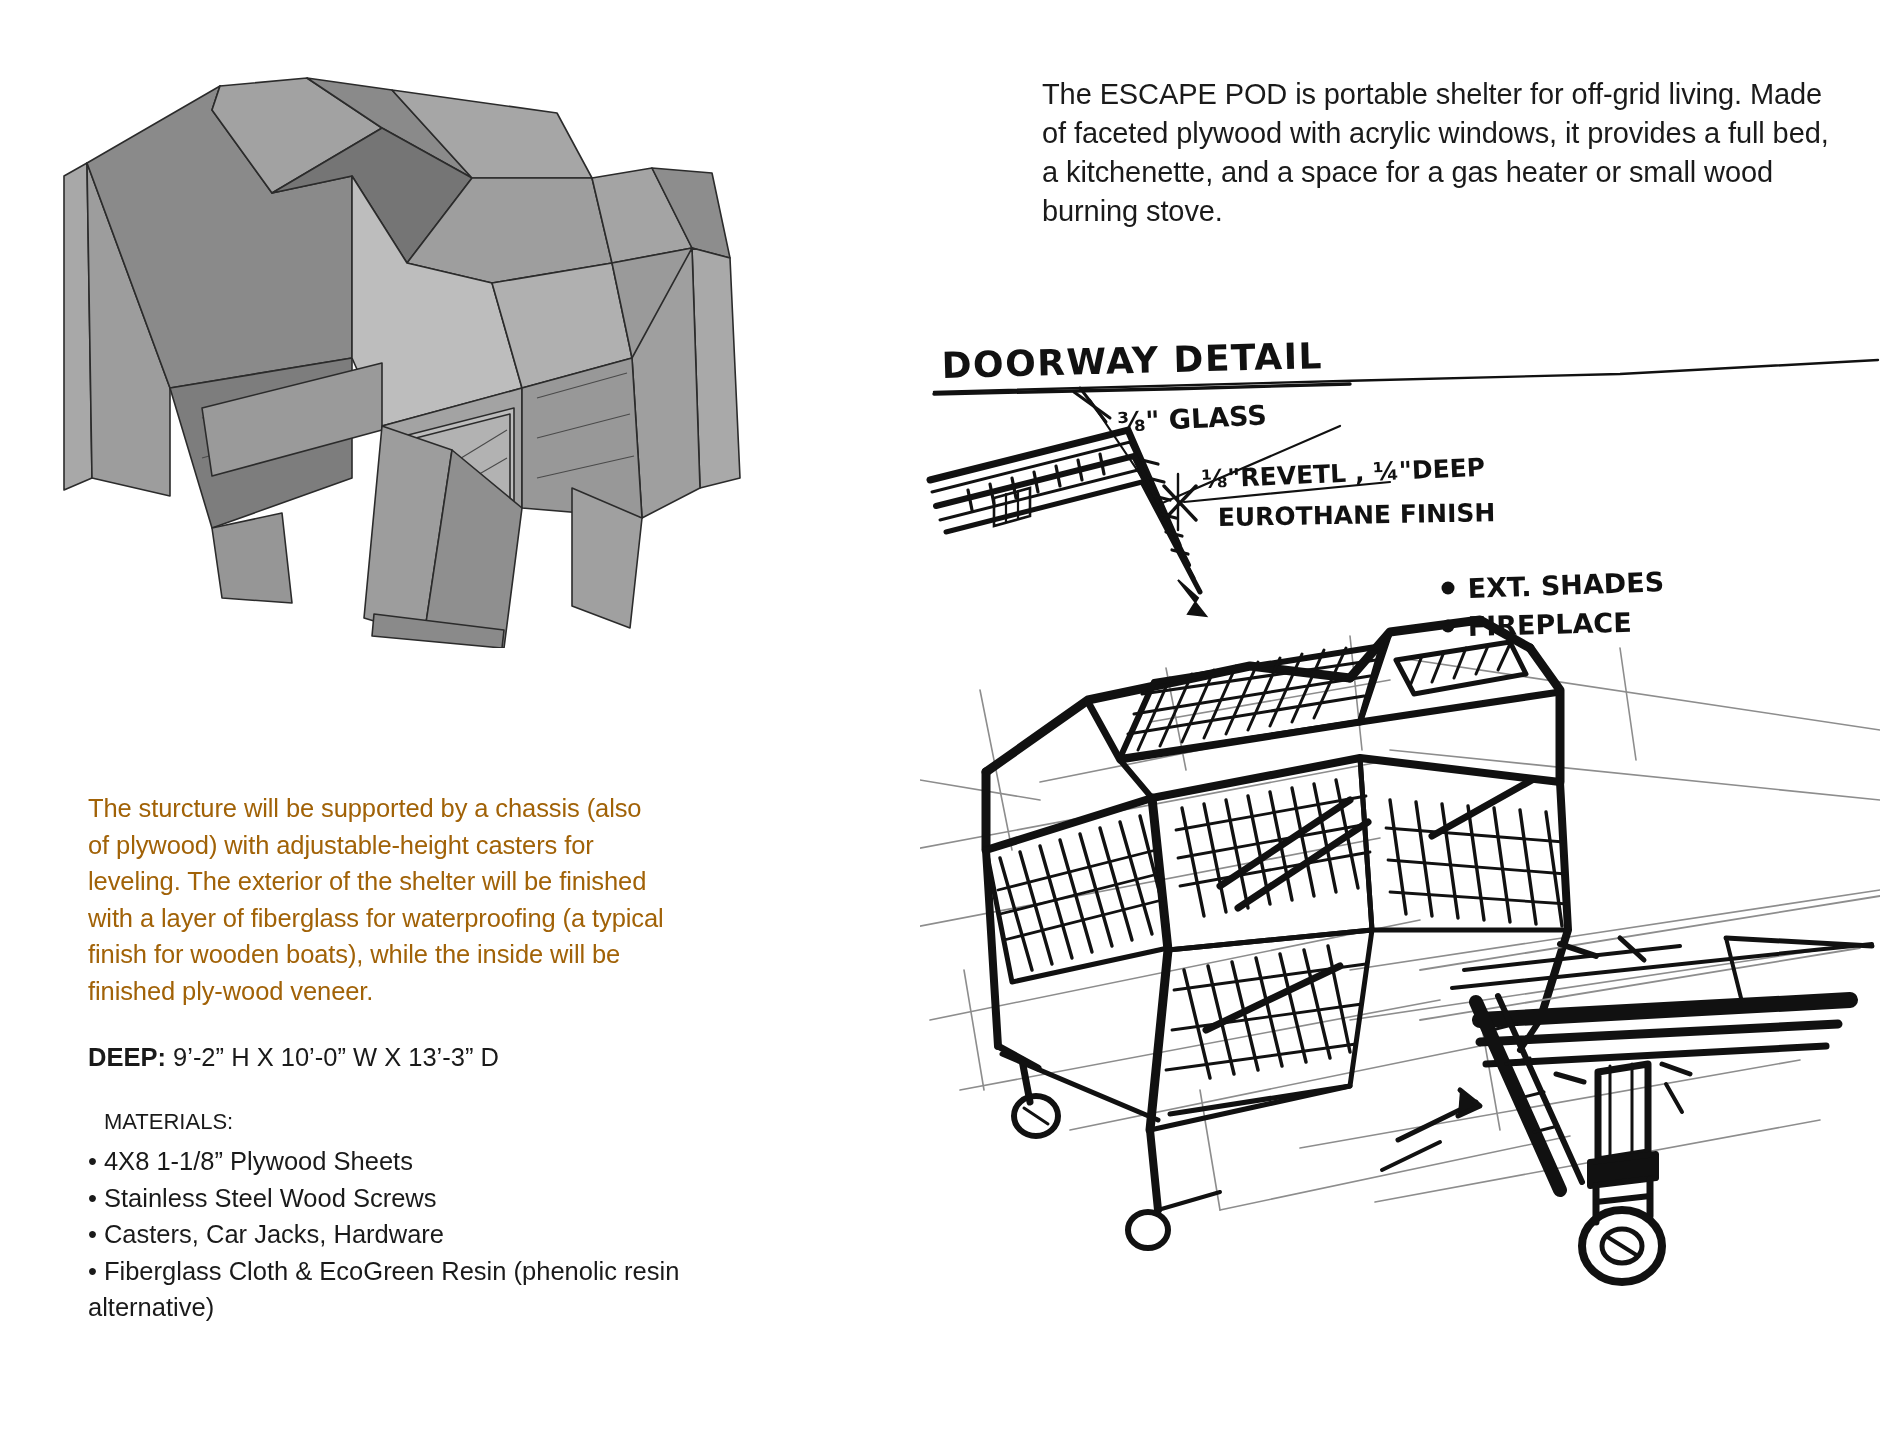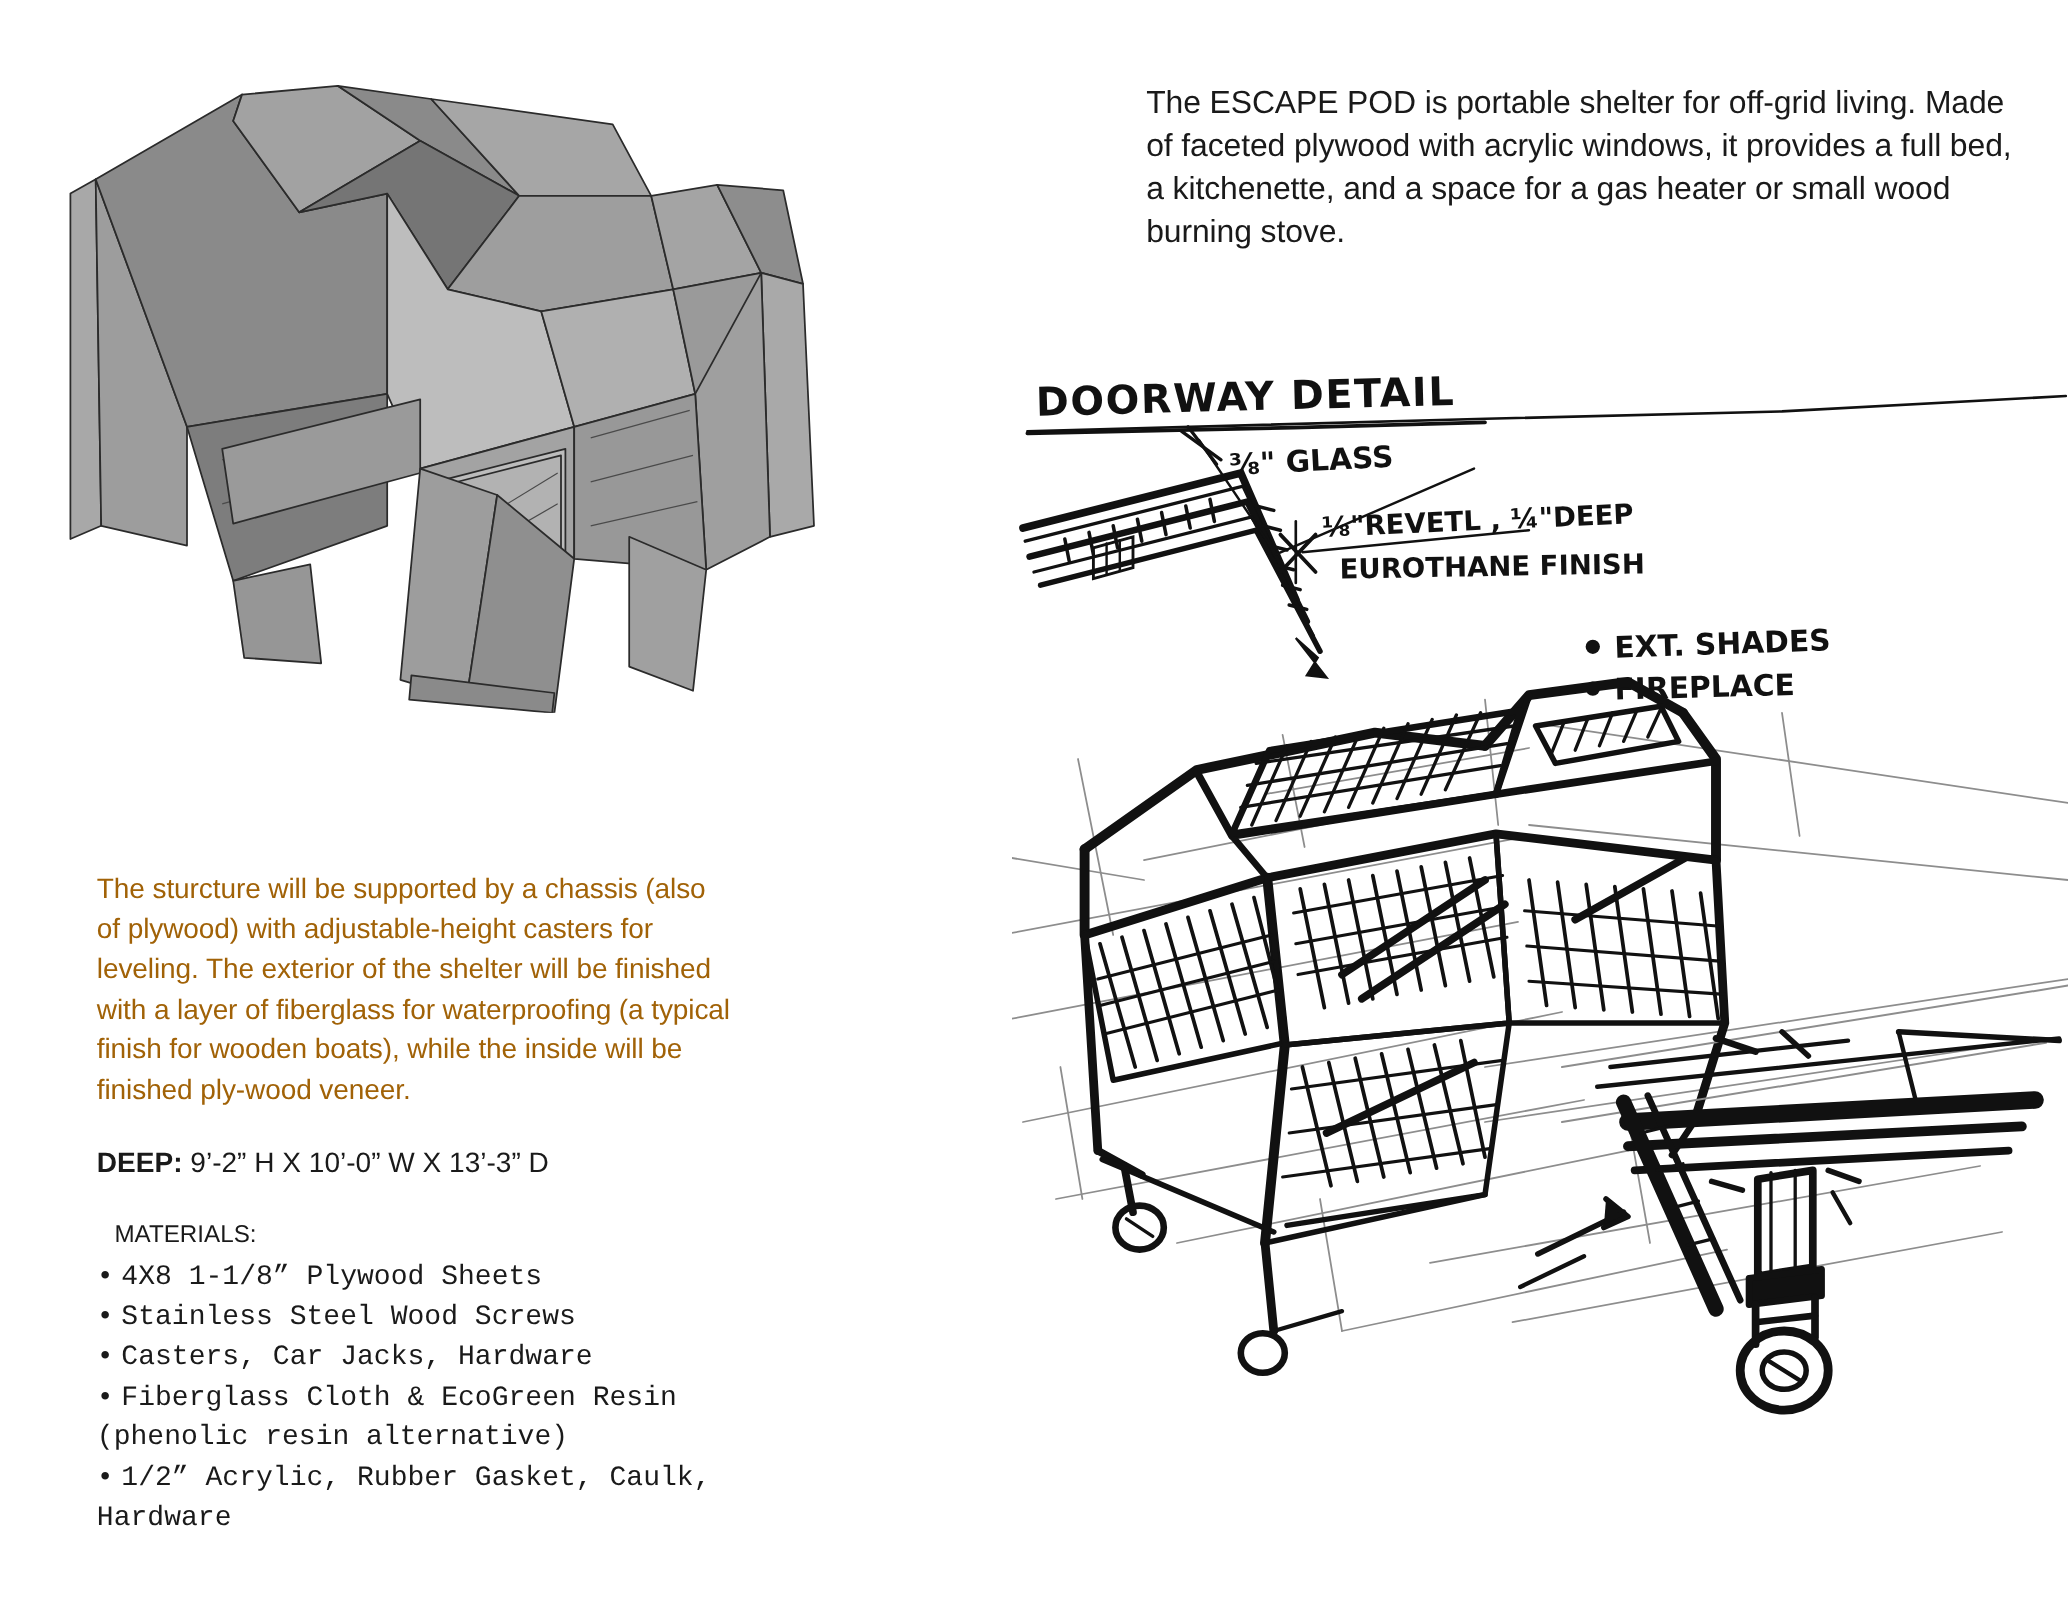--- a/index.html
+++ b/index.html
@@ -25,21 +25,21 @@
     position: absolute; left: 88px; top: 1040px; width: 600px;
     font-size: 25.5px; line-height: 34px;
   }
   .size-line b { font-weight: bold; }
   .materials-head {
     position: absolute; left: 104px; top: 1105px;
     font-size: 22px; font-weight: normal; line-height: 34px;
   }
   .materials-list {
     position: absolute; left: 88px; top: 1143px; width: 600px;
-    font-size: 25.5px; line-height: 36.5px; list-style: none; font-family: Liberation Mono, monospace;
+    font-size: 25.5px; line-height: 36.5px; list-style: none;
   }
   .materials-list li { text-indent: 0; }
   .materials-list li .bul { margin-right: 7px; }
 
   
   .intro {
     position: absolute; left: 1042px; top: 75px; width: 790px;
     font-size: 29px; line-height: 39px; letter-spacing: -0.1px;
   }
 
@@ -115,21 +115,20 @@
     <span>9’-2” H X 10’-0” W X 13’-3” D</span>
   </div>
 
   <div class="materials-head">MATERIALS:</div>
 
   <ul class="materials-list">
     <li><span class="bul">•</span><span>4X8 1-1/8” Plywood Sheets</span></li>
     <li><span class="bul">•</span><span>Stainless Steel Wood Screws</span></li>
     <li><span class="bul">•</span><span>Casters, Car Jacks, Hardware</span></li>
     <li><span class="bul">•</span><span>Fiberglass Cloth &amp; EcoGreen Resin (phenolic resin alternative)</span></li>
-    <li><span class="bul">•</span><span>1/2” Acrylic, Rubber Gasket, Caulk, Hardware</span></li>
   </ul>
 
   <p class="intro">The ESCAPE POD is portable shelter for off-grid living. Made of faceted plywood with acrylic windows, it provides a full bed, a kitchenette, and a space for a gas heater or small wood burning stove.</p>
 
   <div class="sketch-area">
     <svg viewBox="0 0 960 1060" xmlns="http://www.w3.org/2000/svg">
 
       <g>
         <text class="hand" x="22" y="48" font-size="36" font-weight="bold" fill="#111" transform="rotate(-1.5 22 48)" letter-spacing="1.5">DOORWAY DETAIL</text>
         <path d="M14,62 C180,56 480,50 700,44 L958,30" stroke="#111" stroke-width="2.4" fill="none" stroke-linecap="round"></path>

